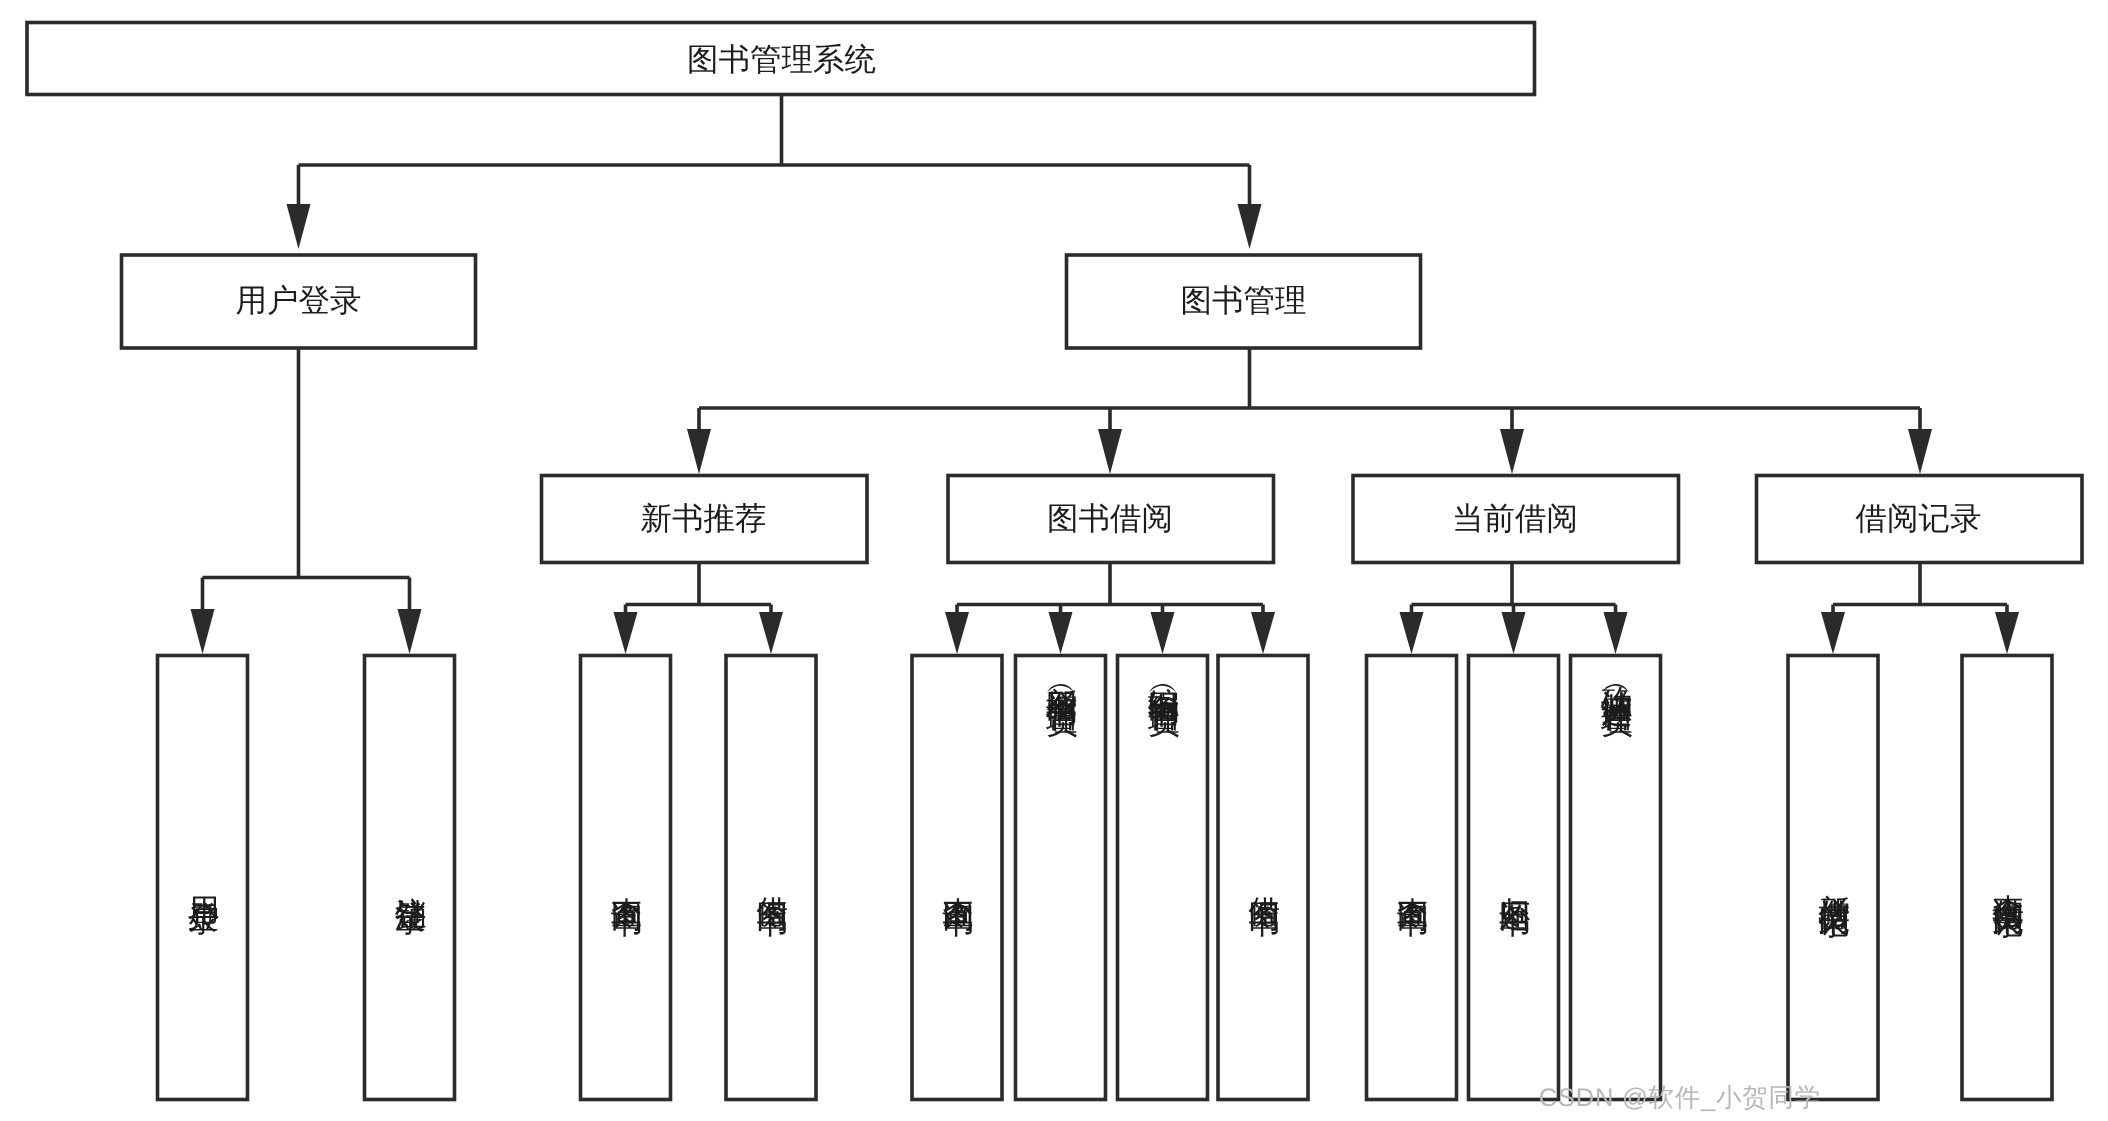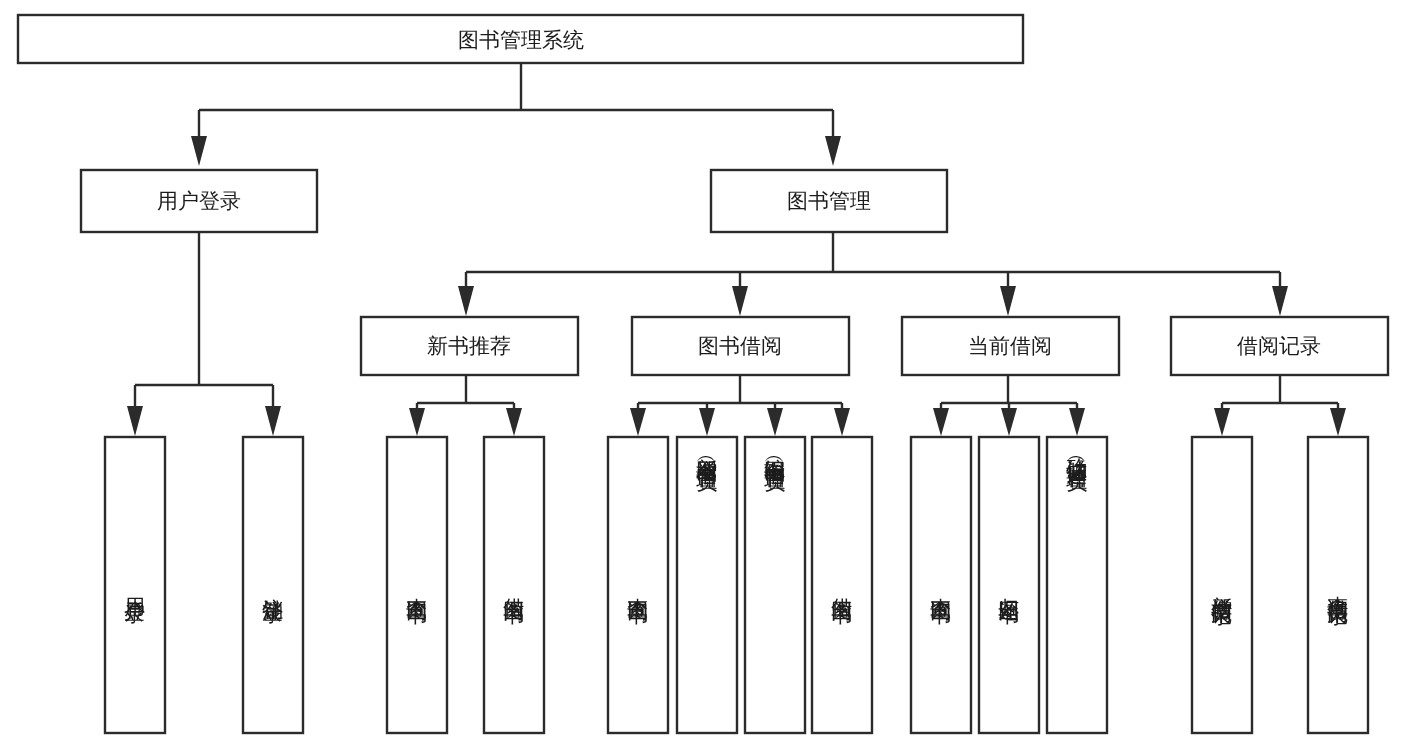--- a/index.html
+++ b/index.html
@@ -221,13 +221,14 @@
     <span class="leaf-label">确认归还（管理员）</span>
   </div>
 
   <div class="leaf-label-wrap" style="left:1192px; top:437px; width:60px; height:296px;">
     <span class="leaf-label">新增借阅记录</span>
   </div>
   <div class="leaf-label-wrap" style="left:1308px; top:437px; width:60px; height:296px;">
     <span class="leaf-label">查询借阅记录</span>
   </div>
 
+  <div class="watermark">CSDN @软件_小贺同学</div>
 </div>
 
 </body></html>

